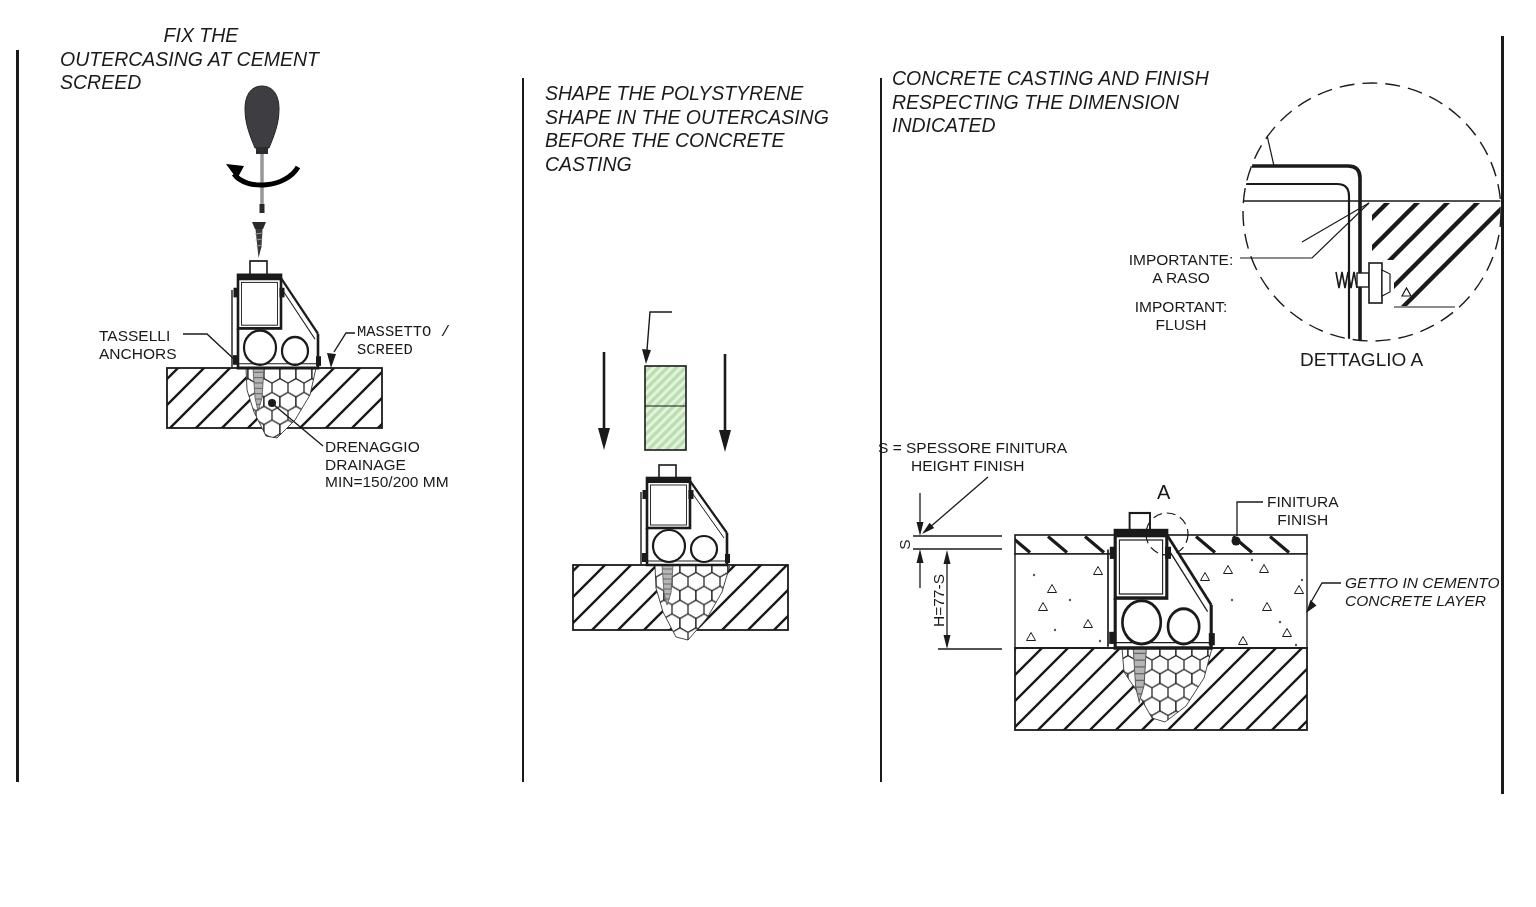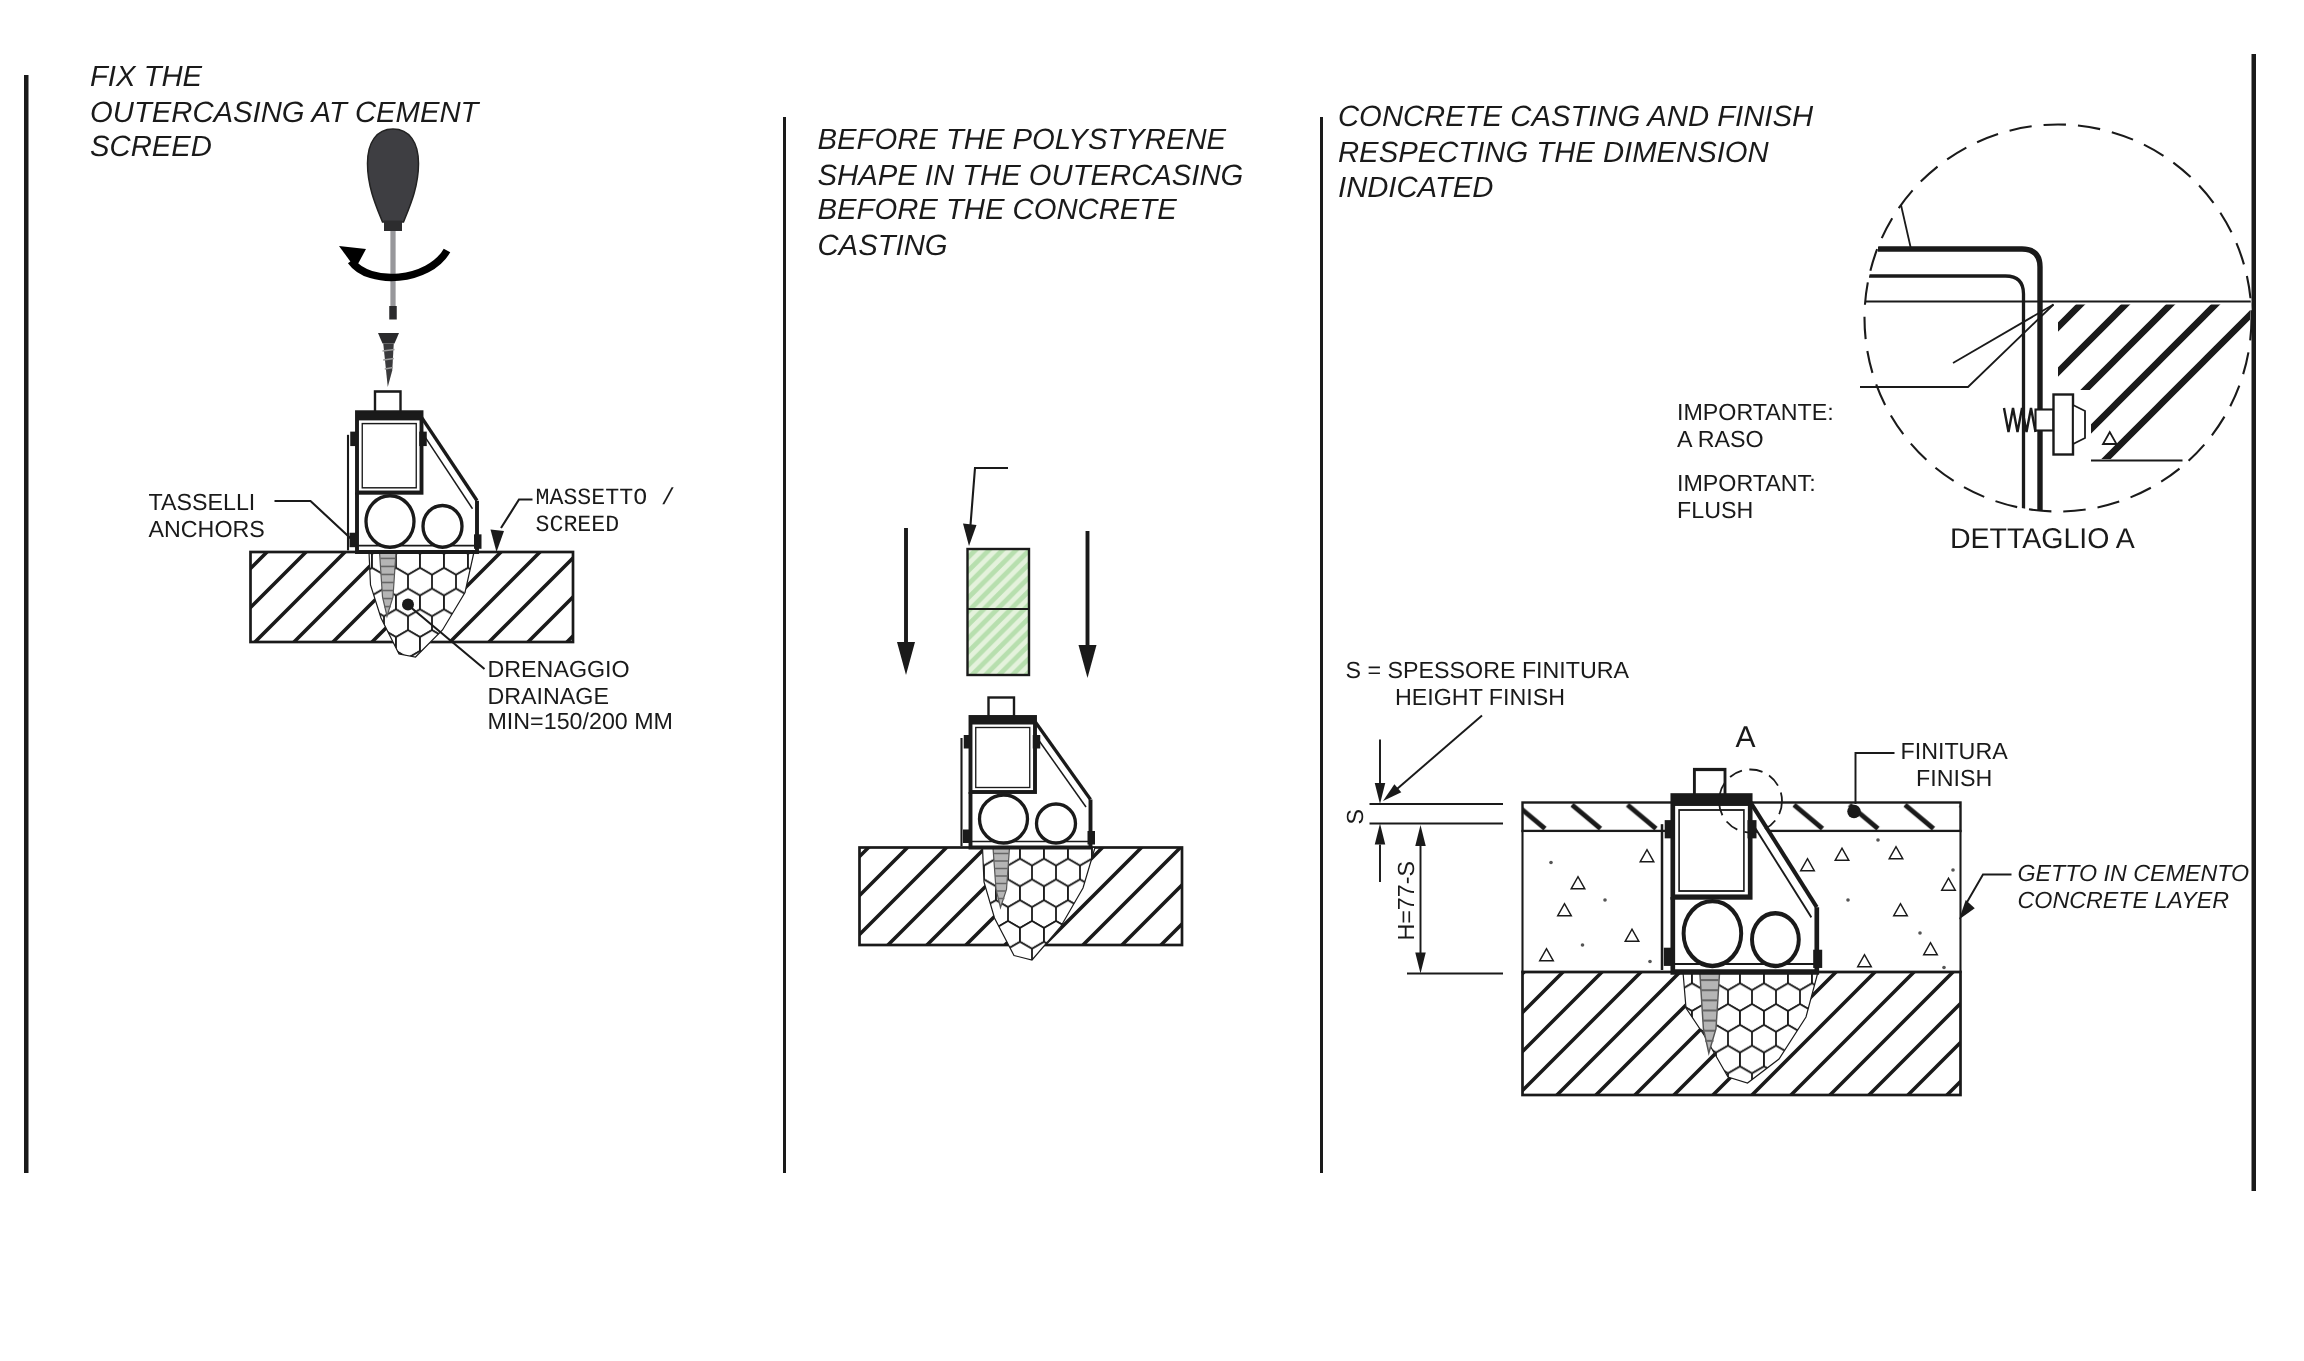--- a/index.html
+++ b/index.html
@@ -2,21 +2,21 @@
 <html><head>
 <meta charset="utf-8">
 <style>
   html,body{margin:0;padding:0;background:#fff;}
   .canvas{position:relative;width:1536px;height:907px;background:#ffffff;overflow:hidden;
           font-family:"Liberation Sans", sans-serif;color:#1a1a1a;}
   .vline{position:absolute;background:#1a1a1a;}
   .txt{position:absolute;color:#1a1a1a;}
   .title{font-style:italic;font-size:19.5px;line-height:23.5px;white-space:nowrap;}
   .lbl{font-size:15.5px;line-height:17.5px;white-space:nowrap;}
-  .center{margin-top:16px;}
+  .center{text-align:center;}
   .right{text-align:right;}
   .rot{transform:rotate(-90deg);transform-origin:center center;text-align:center;}
   .upright{font-style:normal;}
   svg{position:absolute;left:0;top:0;}
 </style>
 </head>
 <body>
 
 <div class="canvas">
 
@@ -274,21 +274,21 @@
     <div>SCREED</div>
   </div>
 
   <div class="txt lbl" style="left:325px;top:438px;">
     <div>DRENAGGIO</div>
     <div>DRAINAGE</div>
     <div>MIN=150/200 MM</div>
   </div>
 
   <div class="txt title" style="left:545px;top:82px;">
-    <div>BEFORE THE POLYSTYRENE</div>
+    <div>SHAPE THE POLYSTYRENE</div>
     <div>SHAPE IN THE OUTERCASING</div>
     <div>BEFORE THE CONCRETE</div>
     <div>CASTING</div>
   </div>
 
 
   <div class="txt title" style="left:892px;top:67px;width:352px;">
     <div>CONCRETE CASTING AND FINISH</div>
     <div>RESPECTING THE DIMENSION</div>
     <div>INDICATED</div>
@@ -299,21 +299,21 @@
     <div>A RASO</div>
   </div>
 
   <div class="txt lbl center" style="left:1118px;top:298px;width:126px;">
     <div>IMPORTANT:</div>
     <div>FLUSH</div>
   </div>
 
   <div class="txt" style="left:1300px;top:349px;font-size:19px;white-space:nowrap;">DETTAGLIO A</div>
 
-  <div class="txt lbl" style="left:897px;top:439px;">
+  <div class="txt lbl" style="left:878px;top:439px;">
     <div>S = SPESSORE FINITURA</div>
     <div style="padding-left:33px;">HEIGHT FINISH</div>
   </div>
 
   <div class="txt" style="left:1157px;top:481px;font-size:20px;">A</div>
 
   <div class="txt lbl" style="left:1267px;top:493px;text-align:center;">
     <div>FINITURA</div>
     <div>FINISH</div>
   </div>

